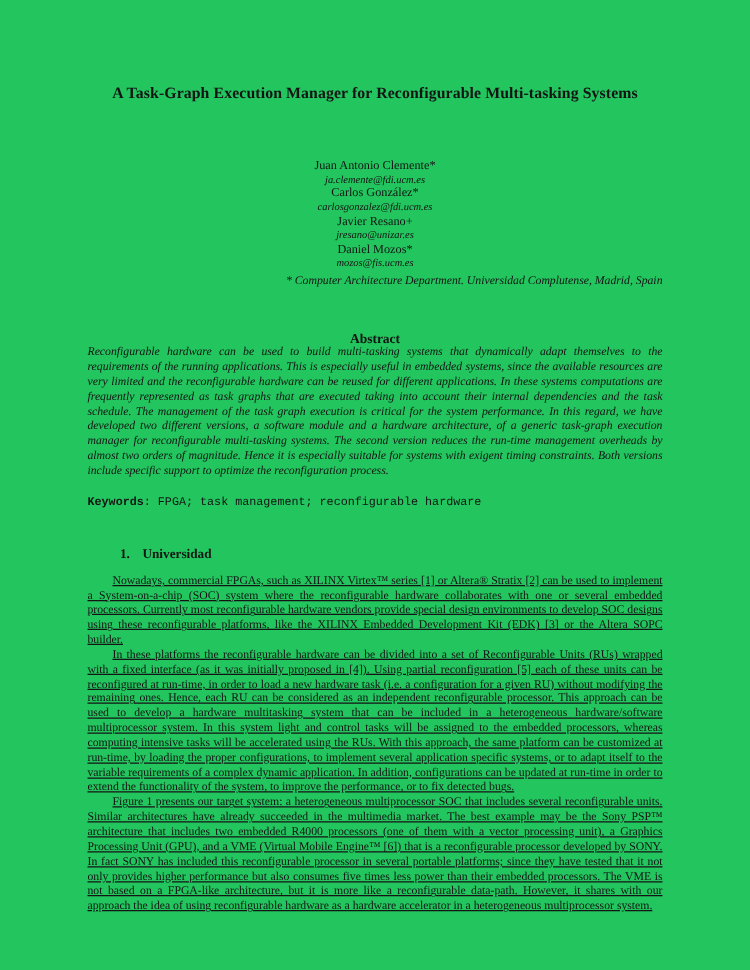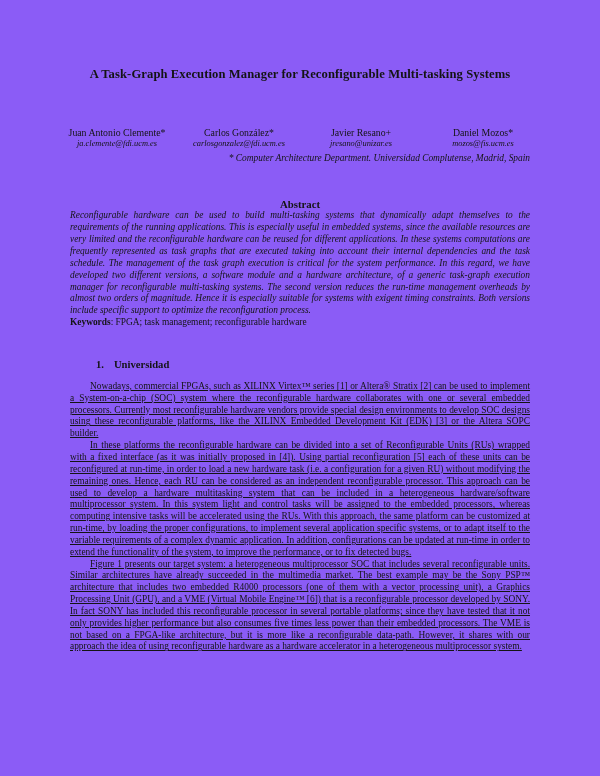--- a/index.html
+++ b/index.html
@@ -11,35 +11,36 @@
     width: 600px;
     height: 776px;
     overflow: hidden;
     font-family: "Liberation Serif", "DejaVu Serif", serif;
     color: #141414;
   }
   .page {
     width: 600px;
     height: 776px;
     box-sizing: border-box;
-    background: #8b5cf6;
+    background: #22c55e;
     padding: 66px 70px 0 70px;
   }
   .title {
     font-size: 12.6px;
     font-weight: bold;
     text-align: center;
     line-height: 1.35;
     margin: 0 0 44px 0;
     letter-spacing: 0.1px;
   }
   .authors-row {
     display: flex;
     justify-content: space-between;
     margin: 0 -14px 3px -14px;
+    flex-direction: column;
   }
   .author {
     text-align: center;
     flex: 1 1 0;
     padding: 0 2px;
   }
   .author-name {
     font-size: 9.8px;
     line-height: 1.2;
   }
@@ -64,21 +65,22 @@
   .abstract-text {
     font-style: italic;
     font-size: 9.4px;
     line-height: 1.26;
     text-align: justify;
     margin: 0;
   }
   .keywords {
     font-size: 9.4px;
     line-height: 1.26;
-    margin: 0 0 0 0;
+    margin: 12px 0 0 0;
+    font-family: Liberation Mono, monospace;
   }
   .kw-label { font-weight: bold; }
   .section-heading {
     font-size: 10.6px;
     font-weight: bold;
     margin: 30px 0 11px 26px;
   }
   .section-number { margin-right: 10px; }
   .body-para {
     font-size: 9.4px;

